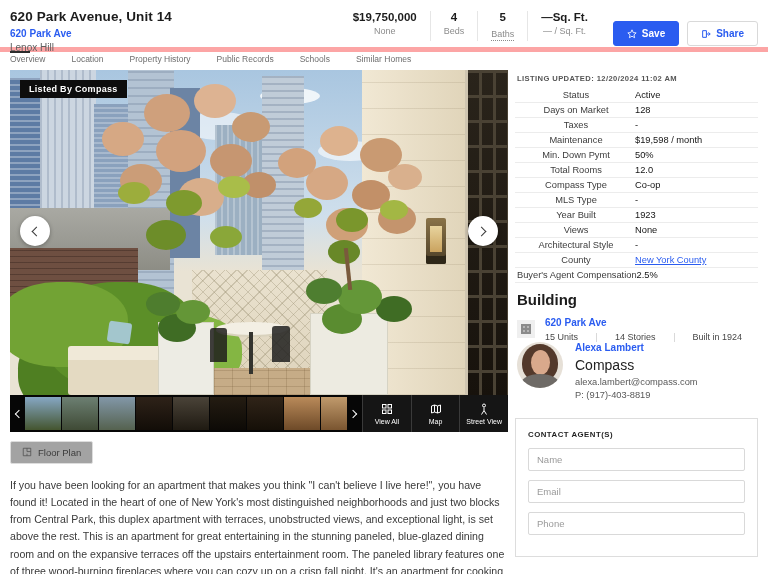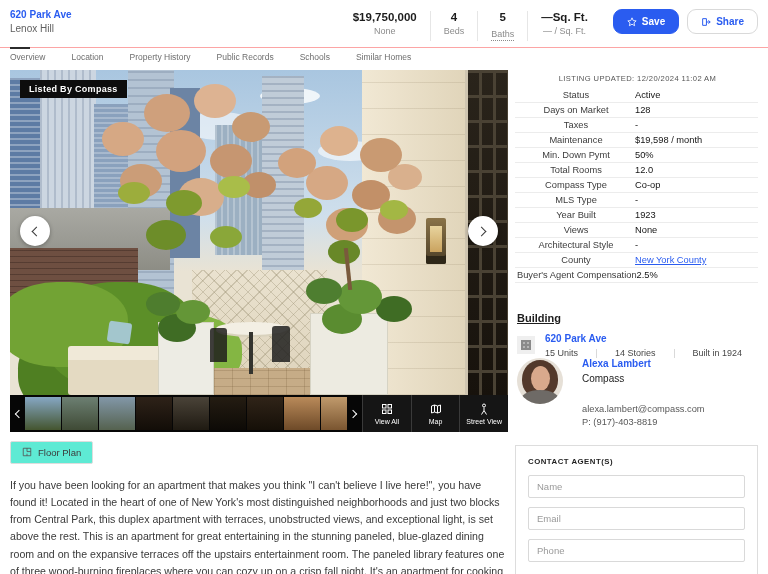--- a/index.html
+++ b/index.html
@@ -12,28 +12,28 @@
   .page-title { font-size:13.5px; font-weight:bold; letter-spacing:.1px; margin-bottom:4px; }
   .addr-link { font-size:10px; font-weight:bold; color:#2a5cf0; cursor:pointer; margin-bottom:3px; }
   .hood { font-size:10px; color:#5f5f5f; }
   .top-right { position:absolute; top:9px; right:10px; display:flex; align-items:flex-start; }
   .stats { display:flex; margin-right:12px; margin-top:2px; }
   .stat { padding:0 13px; text-align:center; border-left:1px solid #e6e6e6; }
   .stat:first-child { border-left:none; }
   .sv { font-size:11.5px; font-weight:bold; color:#1c1c1c; white-space:nowrap; }
   .sl { font-size:9px; color:#8c8c8c; margin-top:3px; white-space:nowrap; }
   .stat:nth-child(3) .sl { border-bottom:1px dotted #8a8a8a; display:inline-block; padding-bottom:1px; }
-  .btn { height:25px; border-radius:9px; font-size:10px; font-weight:bold; display:flex;
-         align-items:center; gap:5px; padding:0 13px; cursor:pointer; font-family:inherit; }
+  .btn { height:25px; border-radius:3px; font-size:10px; font-weight:bold; display:flex;
+         align-items:center; gap:5px; padding:0 13px; cursor:pointer; font-family:inherit;margin-top:12px; }
   .btn-save { background:#2a5cf0; border:1px solid #2a5cf0; color:#fff; margin-right:8px; }
   .btn-share { background:#fff; border:1px solid #d9d9d9; color:#2a5cf0; }
   .btn svg { display:block; }
 
   
-  .tabs { border-top:1px solid #fca5a5; height:19px; display:flex; align-items:center;
+  .tabs { border-top:5px solid #fca5a5; height:19px; display:flex; align-items:center;
           gap:26px; padding:0 10px; }
   .tab { font-size:8.5px; color:#6e6e6e; height:100%; display:flex; align-items:center;
          position:relative; cursor:pointer; white-space:nowrap; }
   .tab.active::before { content:''; position:absolute; top:-1px; left:0; width:20px; height:2px; background:#2b2b2b; }
 
   
   .content { display:flex; padding:4px 10px 0 10px; }
   .left-col { width:498px; flex:0 0 498px; }
   .sidebar { flex:1; margin-left:7px; min-width:0; }
 
@@ -110,58 +110,59 @@
   .strip .chev { border-color:#fff; width:6px; height:6px; }
   .thumbs { display:flex; gap:1px; height:33px; width:322px; overflow:hidden; flex:0 0 auto; }
   .thumb { width:36px; height:33px; flex:0 0 auto; cursor:pointer; }
   .actions { display:flex; height:37px; flex:1; }
   .action { flex:1; background:#151515; border-left:1px solid #3a3a3a; color:#fff; display:flex;
       flex-direction:column; align-items:center; justify-content:center; gap:3px; cursor:pointer; }
   .action svg { display:block; }
   .action-label { font-size:7px; color:#fff; white-space:nowrap; }
 
   
-  .floor-plan { margin-top:9px; height:23px; border:1px solid #ddd; background:#5eead4; border-radius:2px;
+  .floor-plan { margin-top:9px; height:23px; border:1px solid #ddd; background:#a3a3a3; border-radius:2px;
       font-size:9.5px; color:#3c3c3c; display:inline-flex; align-items:center; gap:6px; padding:0 11px;
       cursor:pointer; font-family:inherit; }
   .description { margin-top:13px; font-size:10.6px; line-height:1.62; color:#3a3a3a; width:498px; }
 
   
-  .updated { font-size:7.6px; font-weight:normal; color:#555; letter-spacing:.4px; margin:4px 0 5px 2px;text-align:center; }
+  .updated { font-size:7.6px; font-weight:bold; color:#555; letter-spacing:.4px; margin:4px 0 5px 2px; }
   .srow { display:flex; align-items:center; height:15px; border-bottom:1px solid #ececec; padding-left:2px; }
   .rl { flex:1; font-size:9.3px; color:#3c3c3c; white-space:nowrap;text-align:center; }
   .rv { width:123px; font-size:9.3px; font-weight:normal; color:#141414; white-space:nowrap; }
   .rv.link { color:#2a5cf0; text-decoration:underline; cursor:pointer; }
-  .sec-heading { font-size:11px; font-weight:bold; margin:29px 0 9px 2px;text-decoration:underline; }
+  .sec-heading { font-size:15px; font-weight:bold; margin:8px 0 9px 2px; }
   .building-row { display:flex; gap:10px; padding-left:2px; }
   .b-icon { width:18px; height:18px; background:#efefef; margin-top:3px; display:flex; align-items:center; justify-content:center; flex:0 0 auto; }
   .b-icon-inner { width:10px; height:10px; background:
       repeating-linear-gradient(0deg,#8a8a8a 0 2px, transparent 2px 4px),
       repeating-linear-gradient(90deg,#8a8a8a 0 2px, transparent 2px 4px), #b5b5b5; }
   .b-name { font-size:10px; font-weight:bold; color:#2a5cf0; cursor:pointer; margin-bottom:4px; }
   .b-meta { display:flex; align-items:center; gap:18px; font-size:9px; color:#474747; }
   .meta-div { width:1px; height:9px; background:#d9d9d9; }
-  .agent-row { display:flex; gap:19px; padding-left:2px; }
+  .agent-row { display:flex; gap:12px; padding-left:2px; }
   .avatar { width:46px; height:46px; border-radius:50%; background:#e6e0d7; position:relative; overflow:hidden; flex:0 0 auto; }
   .avatar .hair { position:absolute; left:5px; top:2px; width:36px; height:38px; background:#53392b; border-radius:50% 50% 46% 46%; }
   .avatar .face { position:absolute; left:14px; top:8px; width:19px; height:25px; background:#d9a98c; border-radius:50%; }
   .avatar .sweater { position:absolute; left:3px; bottom:-8px; width:40px; height:22px; background:#6e6a66; border-radius:50% 50% 0 0; }
   .agent-name { font-size:10px; font-weight:bold; color:#2a5cf0; cursor:pointer; margin-bottom:4px; }
-  .agent-co { font-size:10px; color:#222; margin-bottom:20px; }
+  .agent-co { font-size:14px; color:#222; margin-bottom:4px; }
   .agent-email, .agent-phone { font-size:9.3px; color:#585858; margin-bottom:3px; }
   .contact-box { border:1px solid #ddd; margin-top:15px; padding:11px 12px 12px 12px; }
   .cb-heading { font-size:7.8px; font-weight:bold; letter-spacing:.5px; color:#1f1f1f; margin-bottom:9px; }
   .cb-input { width:100%; height:23px; border:1px solid #d9d9d9; border-radius:2px; margin-bottom:9px;
       font-size:9.5px; padding:0 8px; color:#333; font-family:inherit; }
   .cb-input::placeholder { color:#9a9a9a; }
 </style>
 </head>
 <body>
 
 <header class="topbar">
+  <div class="page-title">620 Park Avenue, Unit 14</div>
   <div class="addr-link">620 Park Ave</div>
   <div class="hood">Lenox Hill</div>
   <div class="top-right">
     <div class="stats">
         <div class="stat">
           <div class="sv">$19,750,000</div>
           <div class="sl">None</div>
         </div>
         <div class="stat">
           <div class="sv">4</div>

